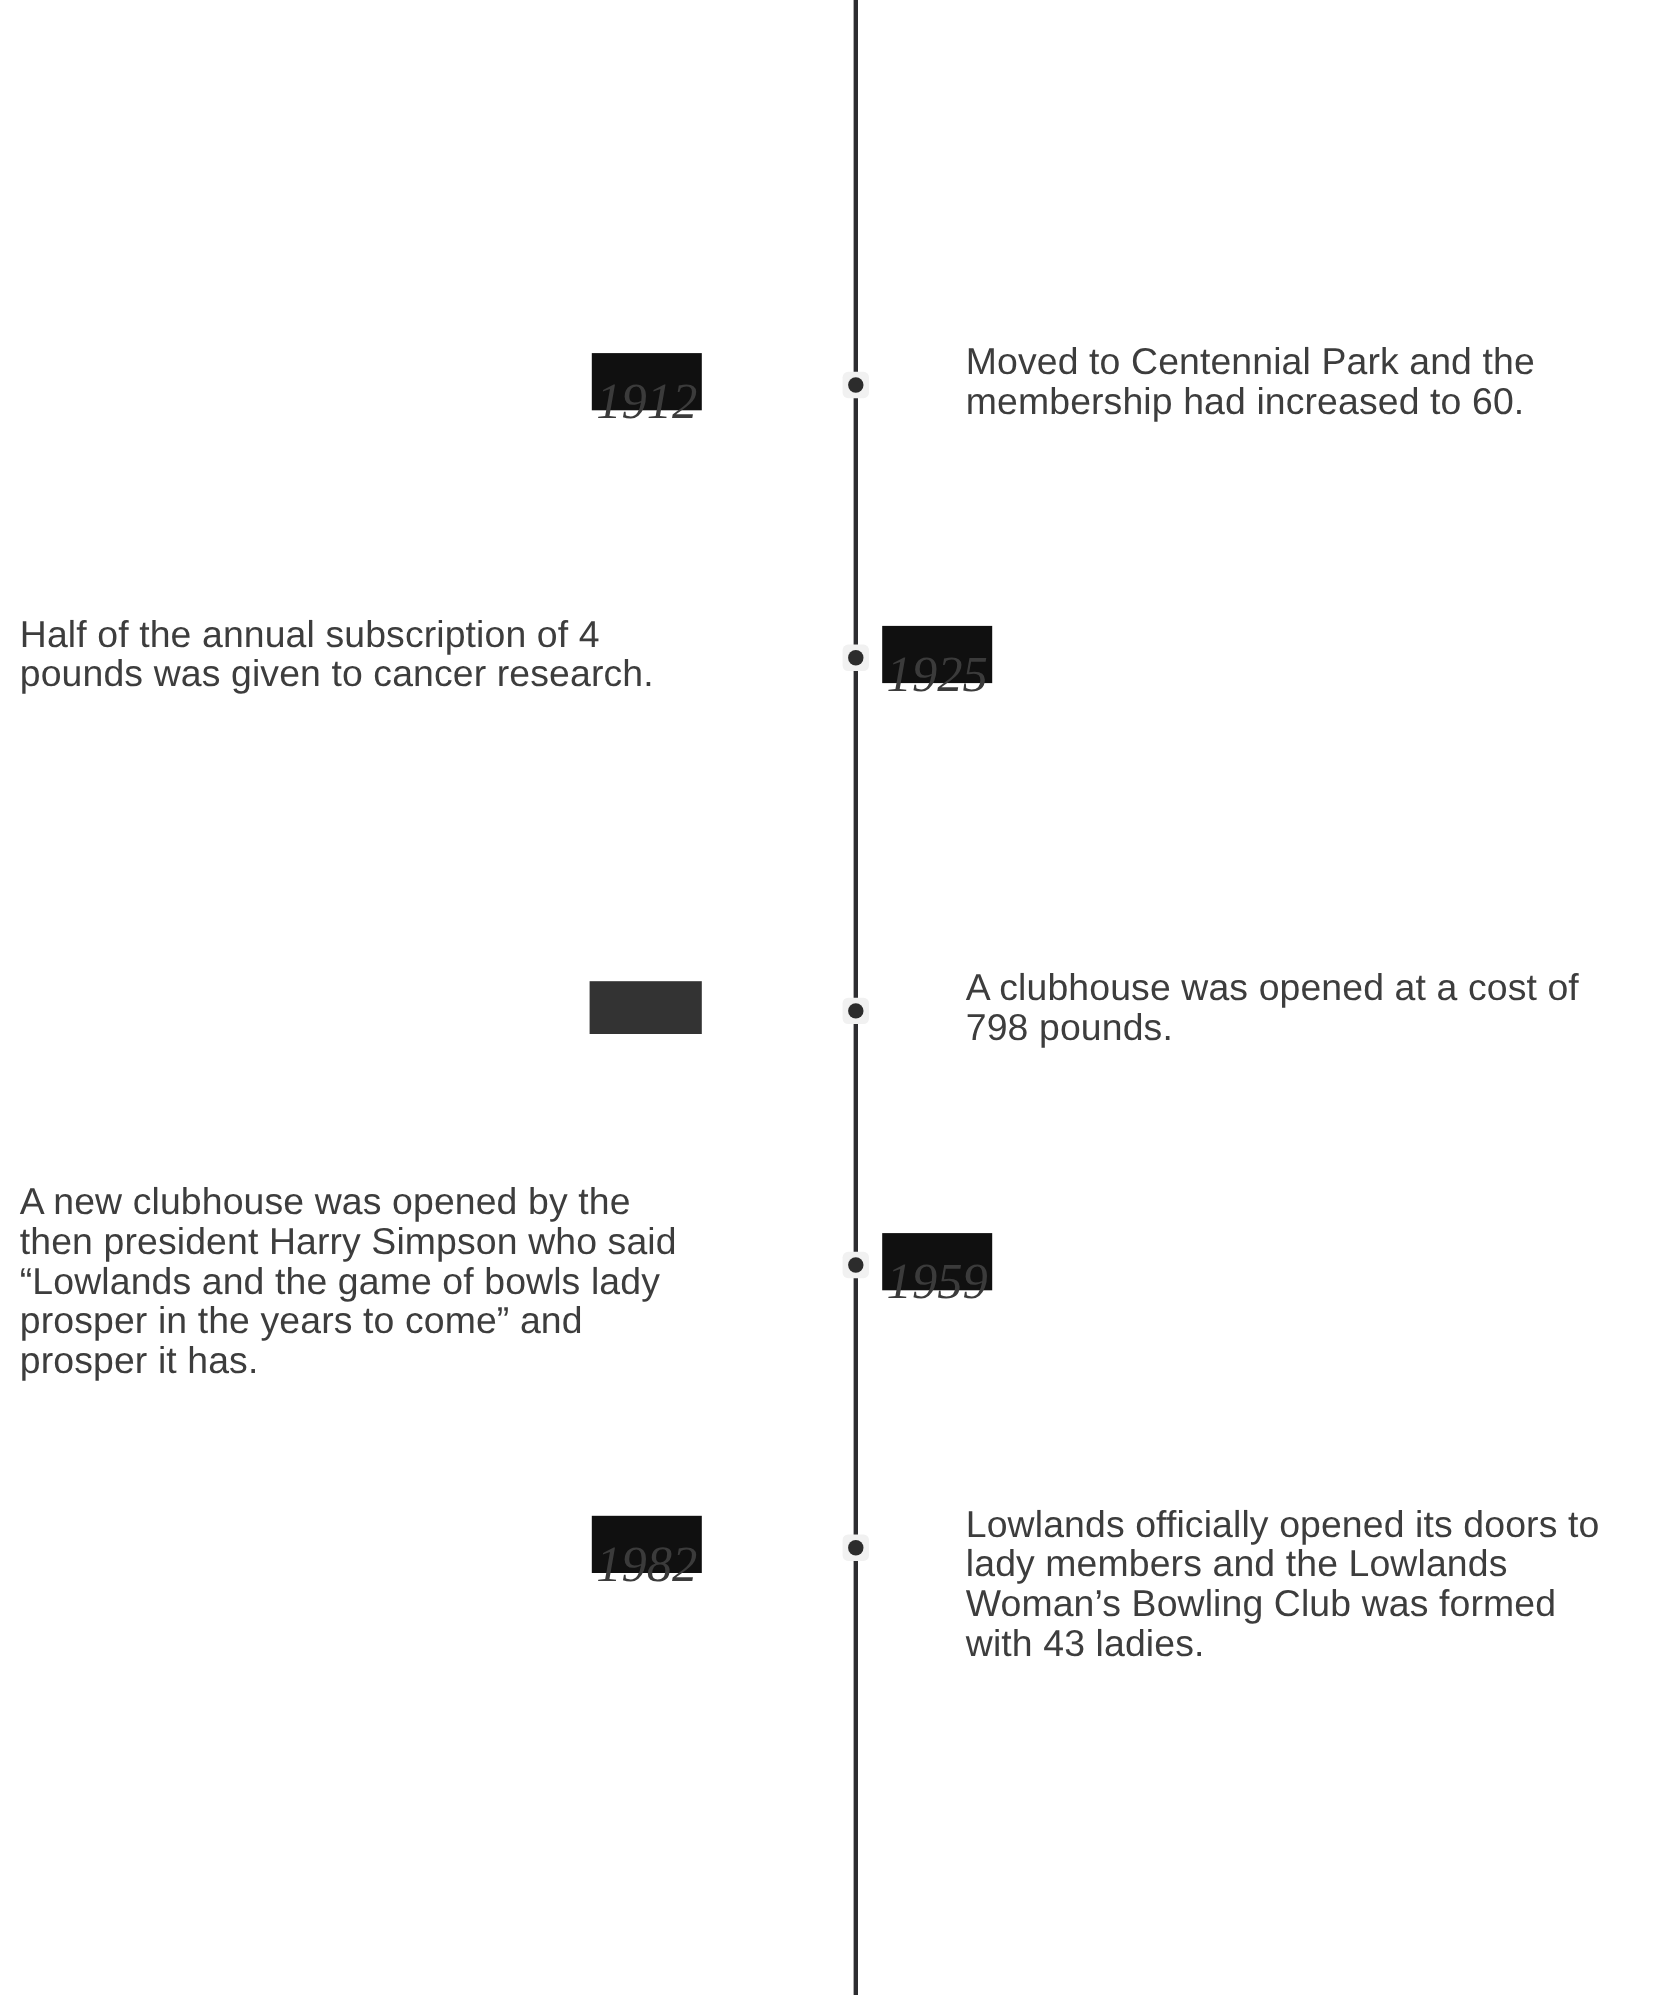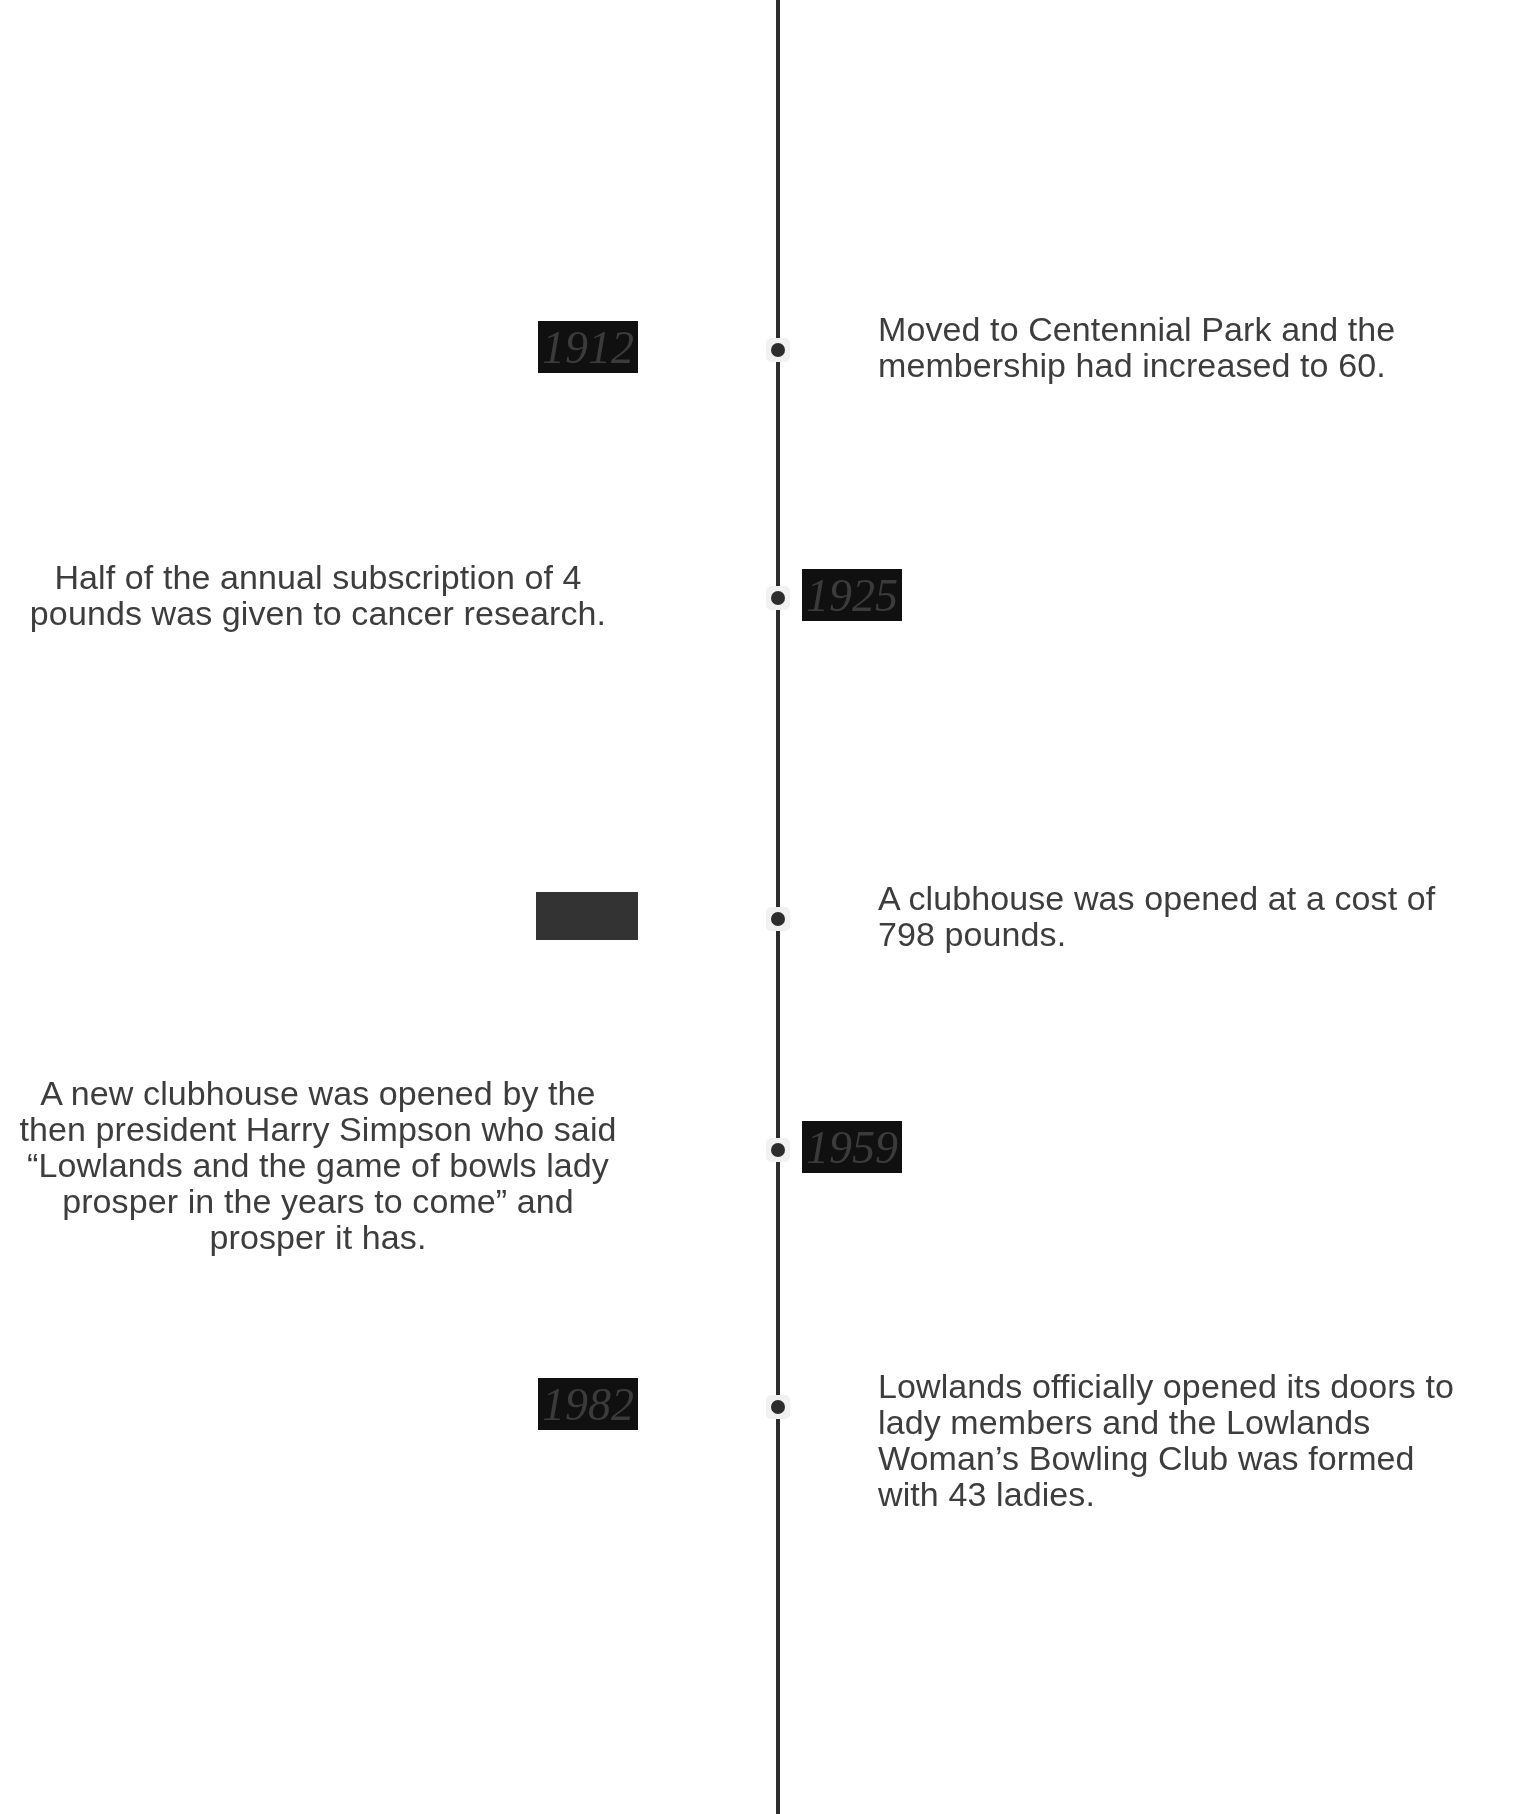--- a/index.html
+++ b/index.html
@@ -63,21 +63,21 @@
     position: absolute;
     top: -28px;
     background: #101010;
     color: #3b3b3b;
     font-family: "Liberation Serif", serif;
     font-style: italic;
     font-size: 46px;
     line-height: 54px;
     letter-spacing: 0px;
     white-space: nowrap;
-    padding: 0 4px;
+    padding: 17px 4px;
     height: 52px;
     box-sizing: border-box;
   }
   .year-chip.side-left  { right: 880px; text-align: right; }
   .year-chip.side-right { left:  802px; text-align: left;  }
 
   
   .year-chip.redacted {
     background: #333333;
     color: transparent;
@@ -97,21 +97,21 @@
     letter-spacing: 0.1px;
   }
   .event-desc.side-right {
     left: 878px;
     width: 590px;
     text-align: left;
   }
   .event-desc.side-left {
     right: 900px;
     width: 600px;
-    text-align: center;
+    text-align: left;
   }
 </style>
 </head>
 <body>
 
 <div id="timeline-page">
 
   <div id="timeline-axis"></div>
 
   <div class="event-row" style="top:349px">

